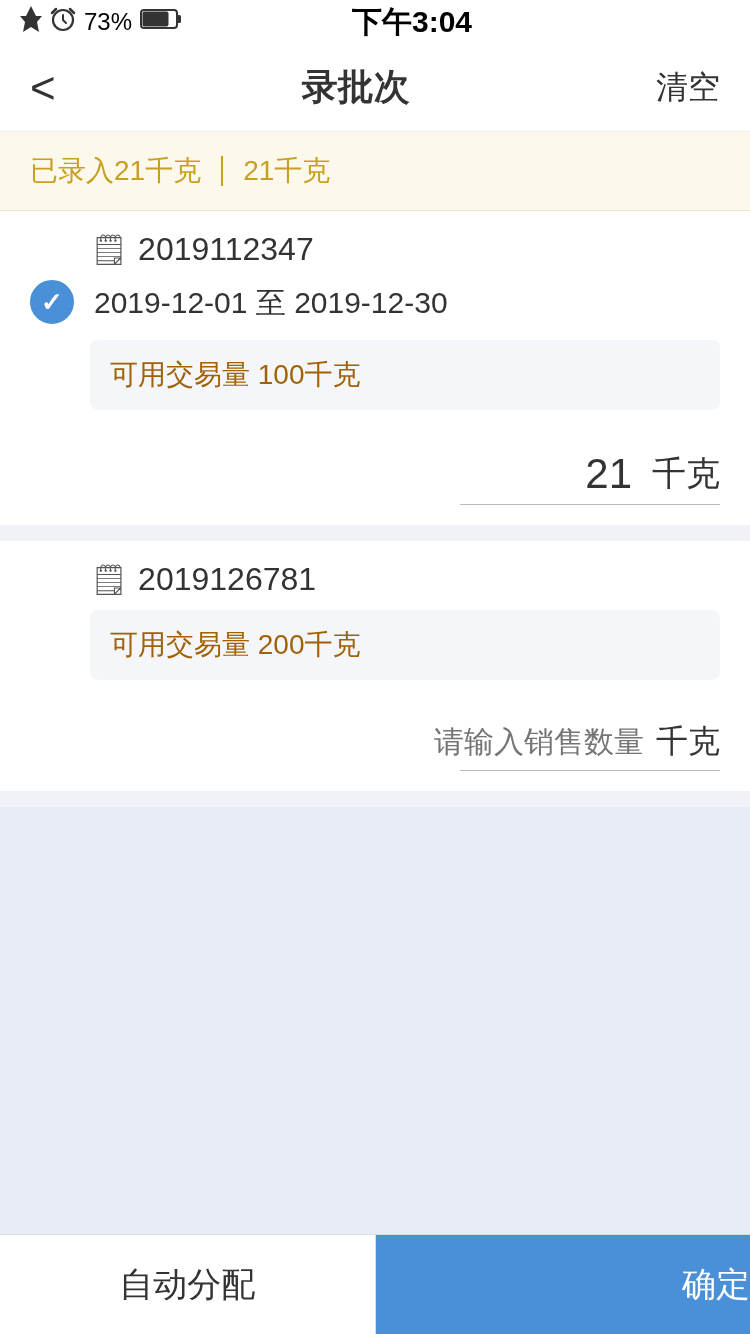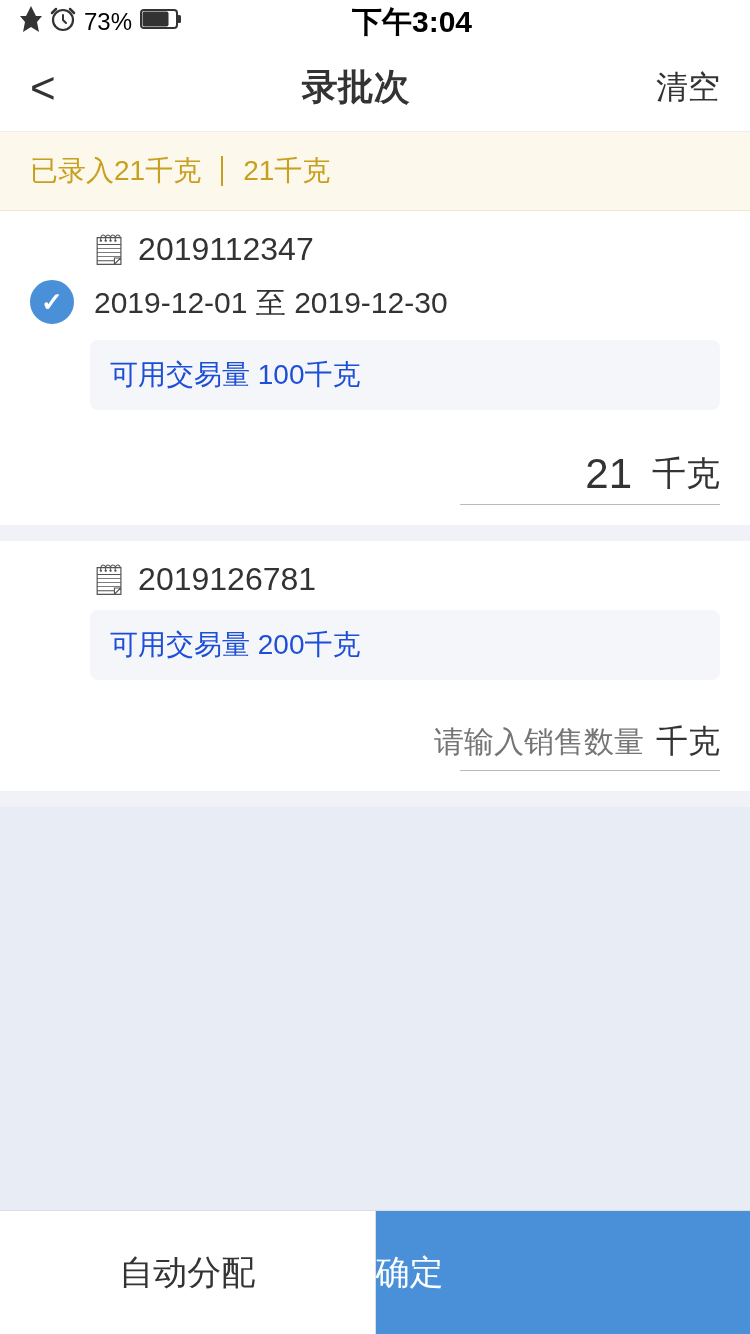--- a/index.html
+++ b/index.html
@@ -143,21 +143,21 @@
     .batch-date {
       font-size: 30px;
       color: #333;
     }
     .batch-available {
       margin-left: 60px;
       background: #f5f6fa;
       border-radius: 8px;
       padding: 16px 20px;
       font-size: 28px;
-      color: #1d4ed8;
+      color: #a16207;
     }
     .quantity-input {
       text-align: right;
       font-size: 32px;
       color: #bbb;
       border: none;
       outline: none;
       background: transparent;
       width: 300px;
     }
@@ -167,40 +167,40 @@
       height: 16px;
       background: #f0f2f7;
     }
 
     
     .footer {
       position: absolute;
       bottom: 0;
       left: 0;
       width: 750px;
-      height: 124px;
+      height: 100px;
       display: flex;
       background: #fff;
       border-top: 1px solid #ddd;
     }
     .footer-auto {
       flex: 1;
       display: flex;
       align-items: center;
       justify-content: center;
       font-size: 34px;
       color: #333;
       cursor: pointer;
       border-right: 1px solid #ddd;
     }
     .footer-confirm {
       flex: 1;
       display: flex;
       align-items: center;
-      justify-content: flex-start;
+      justify-content: flex-end;
       font-size: 34px;
       color: #fff;
       background: #4a90d9;
       cursor: pointer;
     }
 
     
     .content {
       height: calc(1334px - 44px - 100px);
       overflow: hidden;

